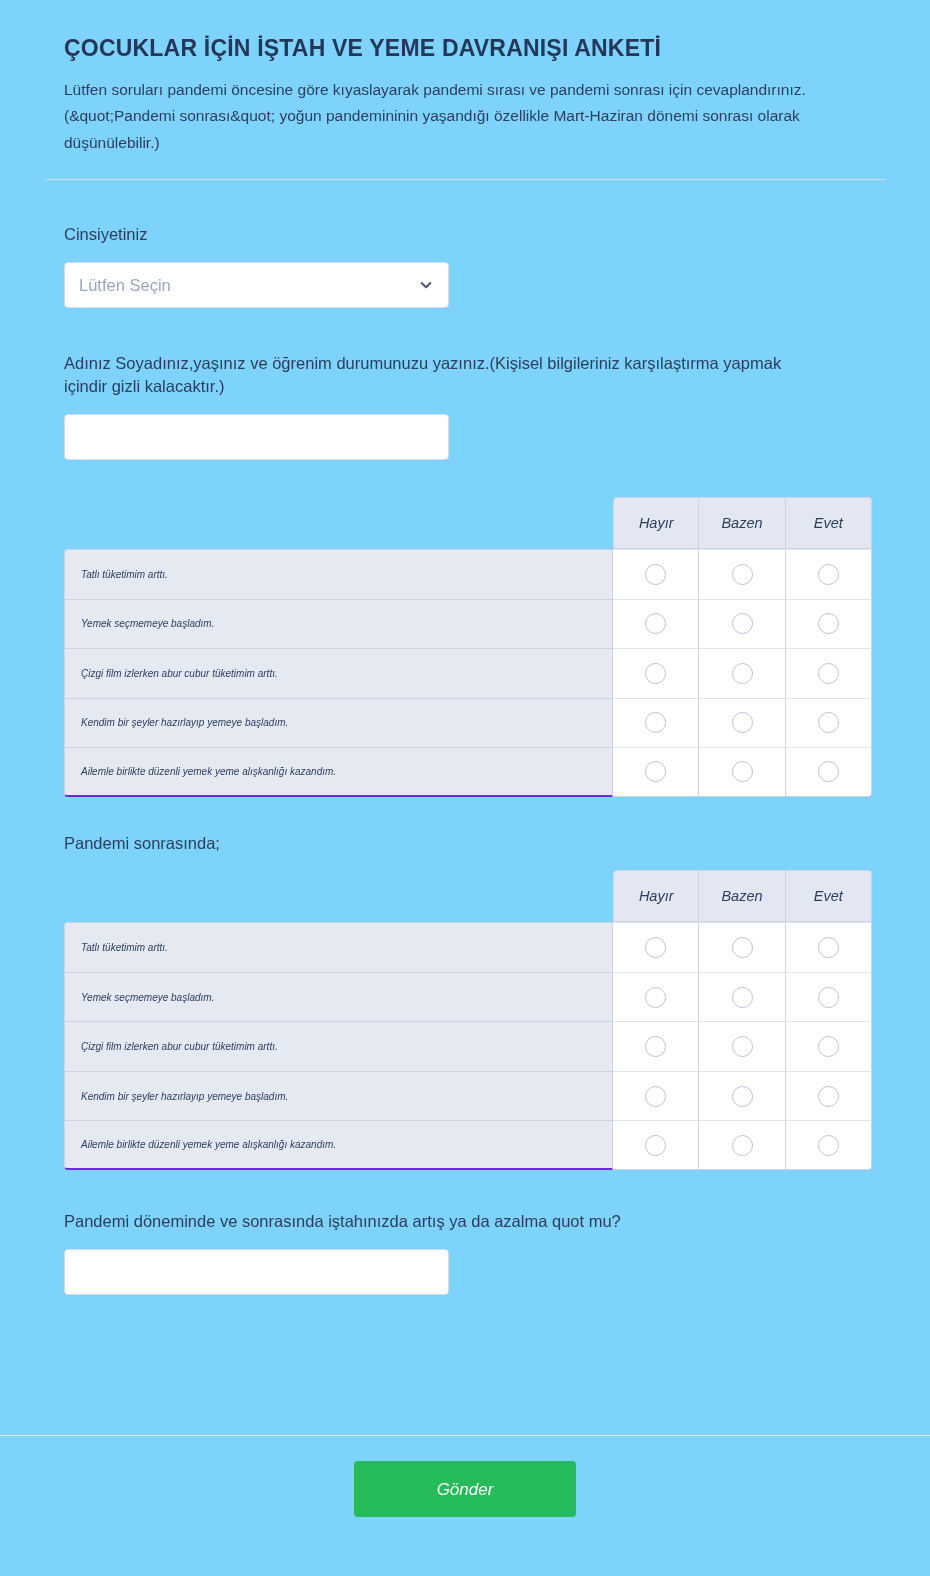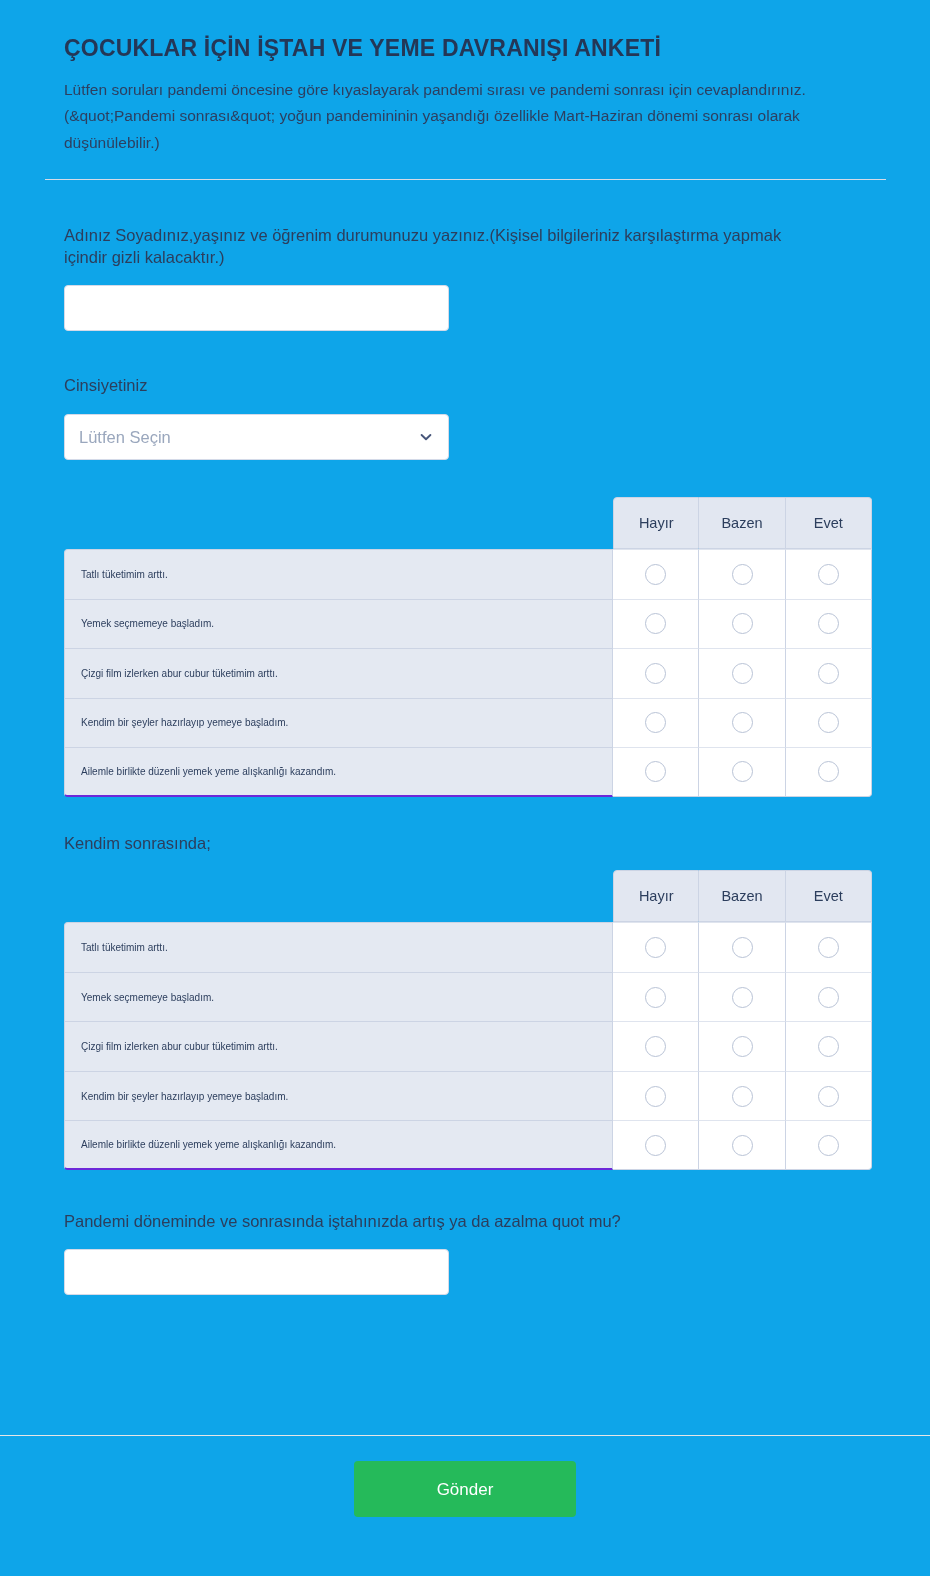--- a/index.html
+++ b/index.html
@@ -6,21 +6,21 @@
   html, body { margin: 0; padding: 0; }
   body {
     width: 930px;
     height: 1576px;
     background: #ffffff;
     font-family: "Liberation Sans", sans-serif;
     color: #2c3e5d;
     overflow: hidden;
   }
 
-  .page { width: 930px; min-height: 1576px; background: #0ea5e9; position: relative; }
+  .page { width: 930px; min-height: 1576px; background: #7dd3fc; position: relative; }
 
   
   .header { padding: 34px 45px 0 64px; }
   .form-title {
     font-size: 23px;
     font-weight: bold;
     letter-spacing: .2px;
     color: #243757;
     margin: 0 0 14px 0;
     line-height: 1.25;
@@ -82,21 +82,21 @@
   .text-input {
     width: 385px;
     height: 46px;
     margin-top: 16px;
     border: 1px solid #d4dae8;
     border-radius: 4px;
     background: #ffffff;
   }
 
   
-  .matrix-wrap { margin-top: 16px; }
+  .matrix-wrap { margin-top: 16px; font-style: italic; }
   table.matrix {
     border-collapse: separate;
     border-spacing: 0;
     width: 808px;
     table-layout: fixed;
   }
   table.matrix col.c-label { width: 549px; }
   table.matrix col.c-opt   { width: 86.3px; }
 
   table.matrix thead th.blank {
@@ -175,54 +175,55 @@
     width: 222px;
     height: 56px;
     line-height: 56px;
     background: #25ba5a;
     color: #ffffff;
     font-size: 17px;
     border: 0;
     border-radius: 4px;
     font-family: "Liberation Sans", sans-serif;
     cursor: pointer;
+    font-style: italic;
   }
 </style>
 </head>
 <body>
 
 <div class="page">
 
   <div class="header">
     <h1 class="form-title">ÇOCUKLAR İÇİN İŞTAH VE YEME DAVRANIŞI ANKETİ</h1>
     <p class="form-desc">Lütfen soruları pandemi öncesine göre kıyaslayarak pandemi sırası ve pandemi sonrası için cevaplandırınız. (&amp;quot;Pandemi sonrası&amp;quot; yoğun pandemininin yaşandığı özellikle Mart-Haziran dönemi sonrası olarak düşünülebilir.)</p>
     <hr class="header-rule">
   </div>
 
   <div class="body">
-
-    <div class="question" style="margin-top:44px;">
-      <div class="q-label">Adınız Soyadınız,yaşınız ve öğrenim durumunuzu yazınız.(Kişisel bilgileriniz karşılaştırma yapmak içindir gizli kalacaktır.)</div>
-      <input class="text-input" type="text" placeholder="" style="">
-    </div>
 
     <div class="question" style="margin-top:43px;">
       <div class="q-label">Cinsiyetiniz</div>
       <div class="select-wrap">
         <div class="select-box">
           <span>Lütfen Seçin</span>
         </div>
         <span class="chev">
           <svg width="14" height="14" viewBox="0 0 14 14">
             <path d="M2.6 5 L7 9.2 L11.4 5" fill="none" stroke="#47567a" stroke-width="1.9" stroke-linecap="round" stroke-linejoin="round"></path>
           </svg>
         </span>
       </div>
     </div>
 
+    <div class="question" style="margin-top:44px;">
+      <div class="q-label">Adınız Soyadınız,yaşınız ve öğrenim durumunuzu yazınız.(Kişisel bilgileriniz karşılaştırma yapmak içindir gizli kalacaktır.)</div>
+      <input class="text-input" type="text" placeholder="" style="">
+    </div>
+
     <div class="question" style="margin-top:37px;">
       <div class="matrix-wrap">
         <table class="matrix">
           <colgroup>
               <col class="c-label">
               <col class="c-opt">
               <col class="c-opt">
               <col class="c-opt">
             </colgroup>
           <thead>
@@ -263,21 +264,21 @@
               <td class="cell"><span class="radio"></span></td>
               <td class="cell"><span class="radio"></span></td>
               <td class="cell last"><span class="radio"></span></td>
             </tr>
           </tbody>
         </table>
       </div>
     </div>
 
     <div class="question" style="margin-top:35px;">
-      <div class="q-label">Kendim sonrasında;</div>
+      <div class="q-label">Pandemi sonrasında;</div>
       <div class="matrix-wrap">
         <table class="matrix">
           <colgroup>
               <col class="c-label">
               <col class="c-opt">
               <col class="c-opt">
               <col class="c-opt">
             </colgroup>
           <thead>
             <tr>

